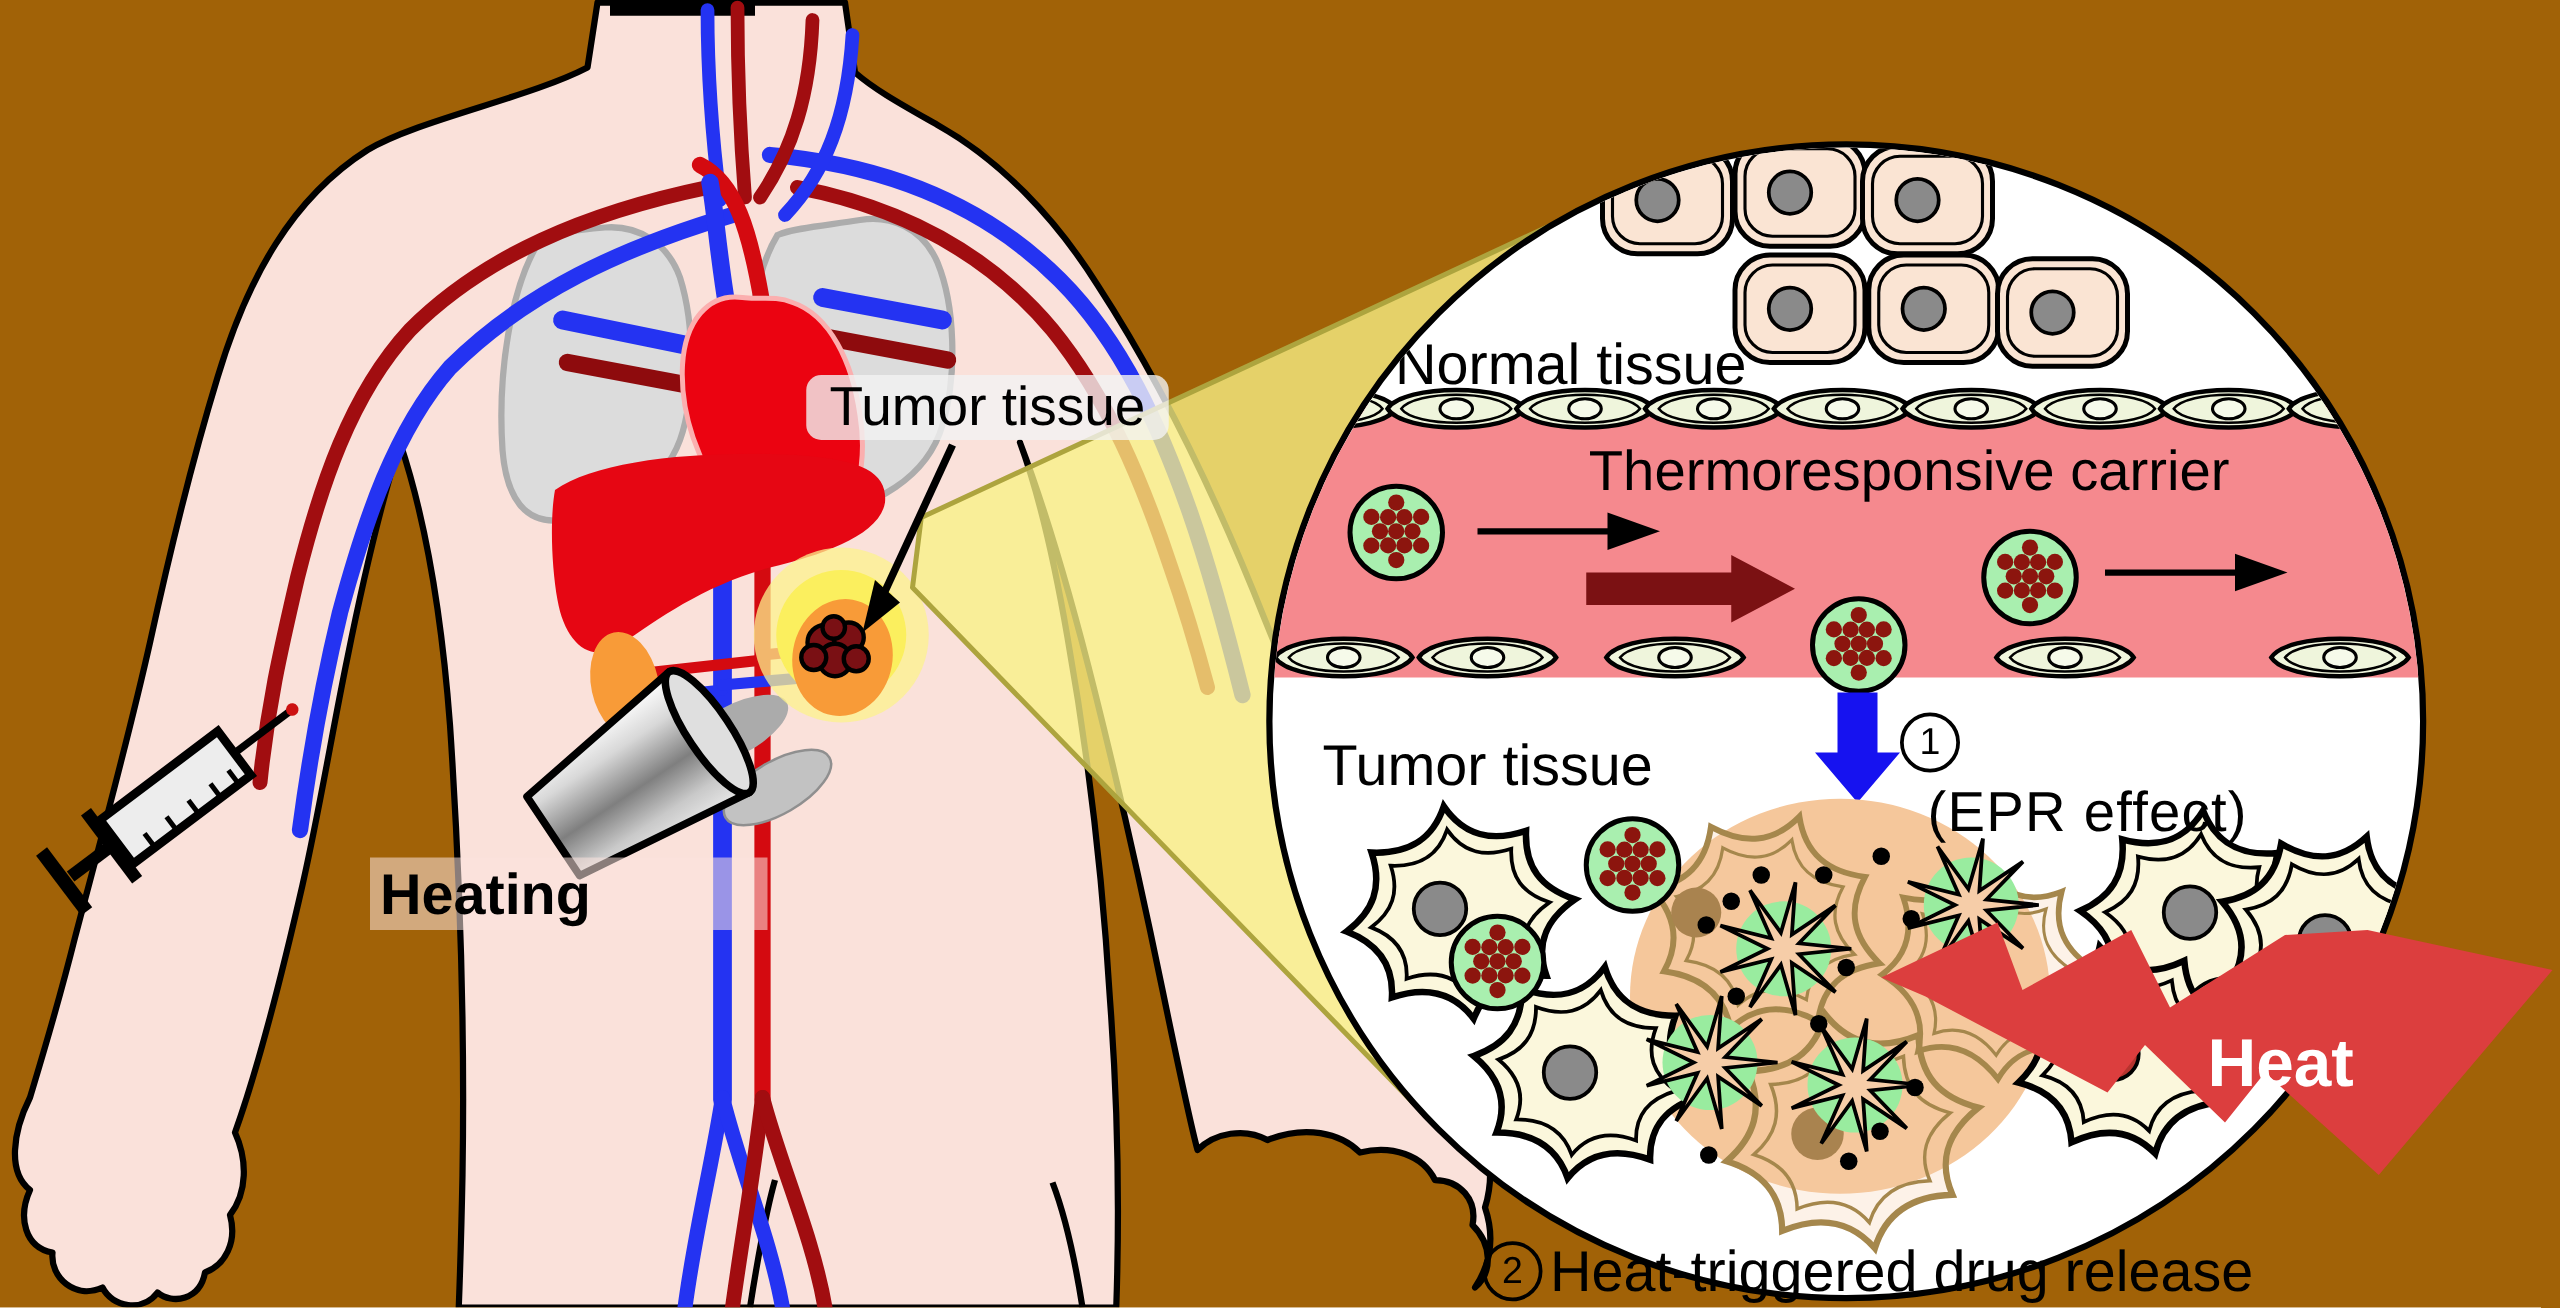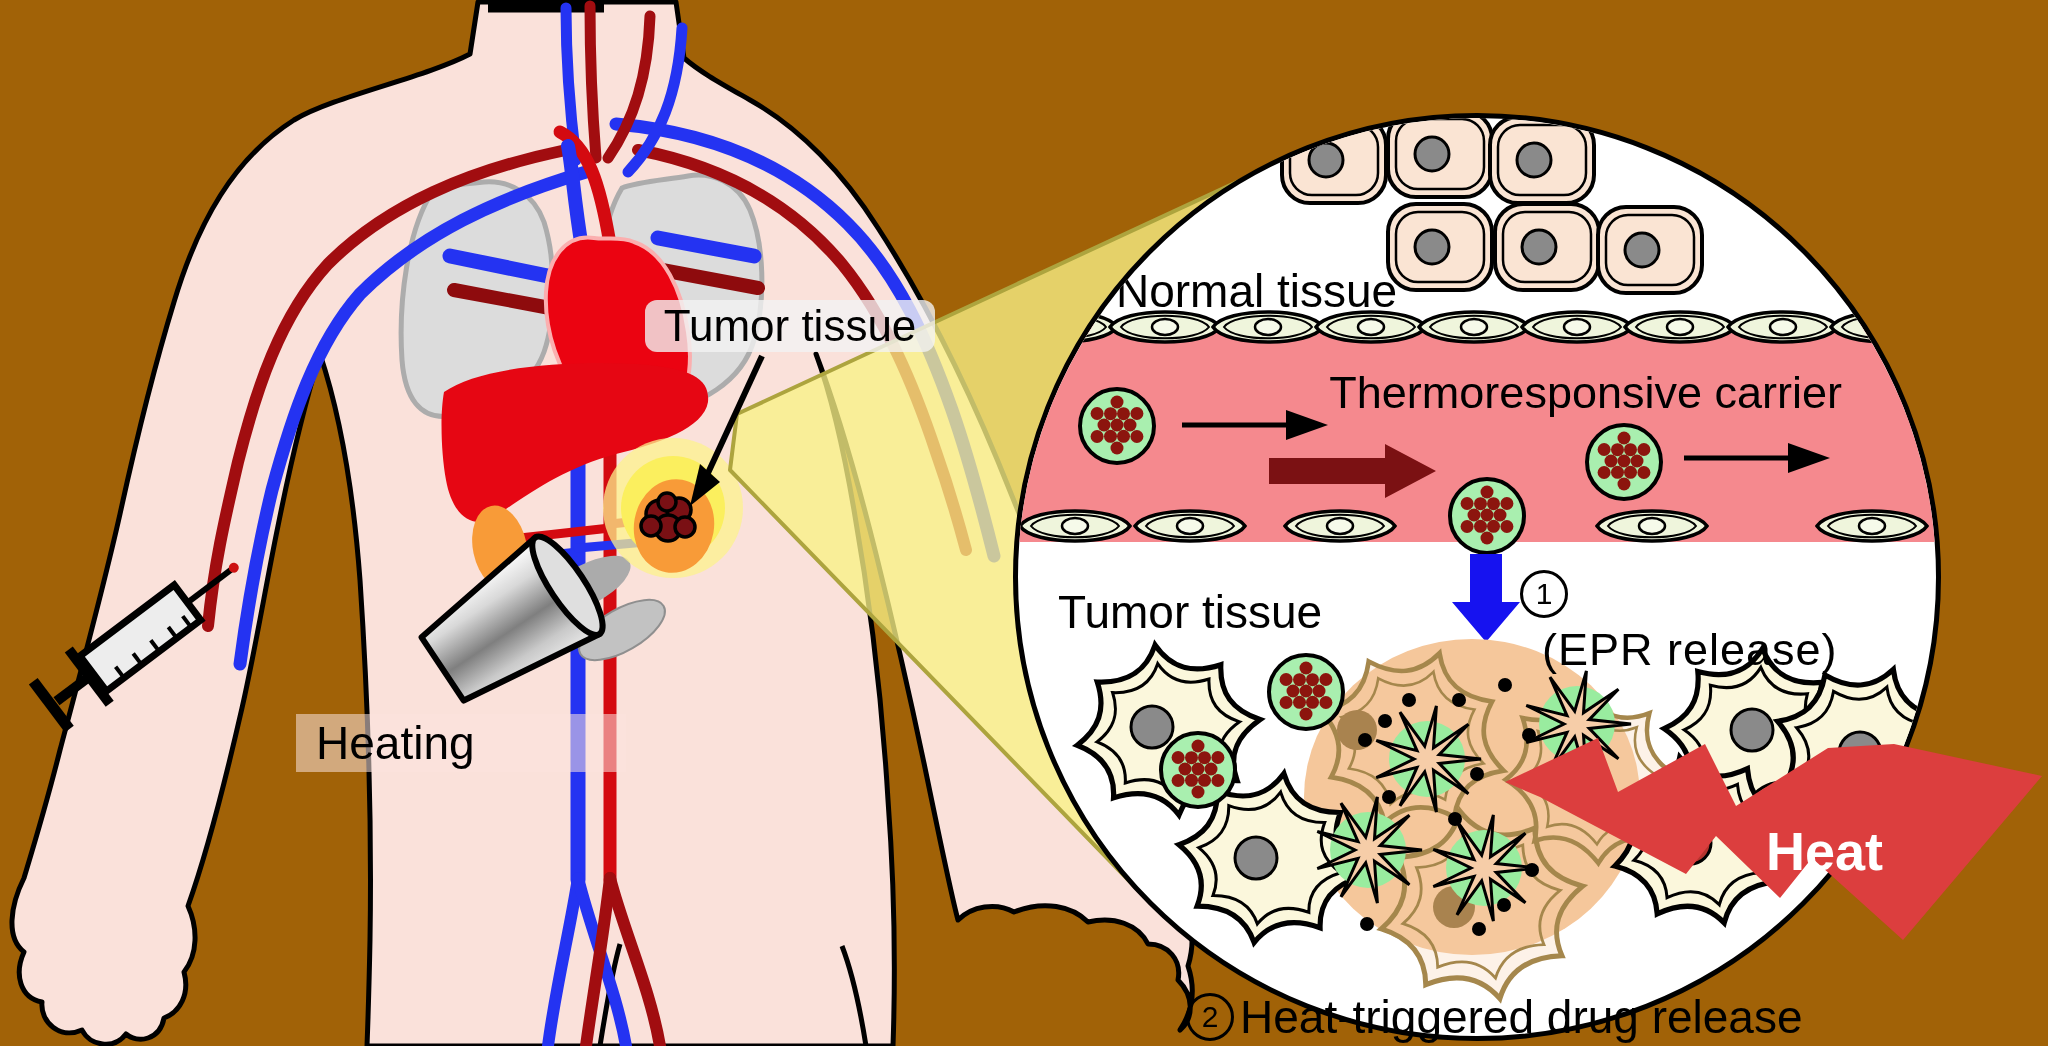--- a/index.html
+++ b/index.html
@@ -2,27 +2,27 @@
 <html><head>
 <meta charset="utf-8">
 <style>
   html,body{margin:0;padding:0;background:#fff;}
   .stage{position:relative;width:2048px;height:1046px;background:#a16207;overflow:hidden;
          font-family:"Liberation Sans", sans-serif;color:#000;}
   .stage svg{position:absolute;left:0;top:0;}
   .label{position:absolute;white-space:nowrap;}
   .lbl-tumor-body{left:645px;top:300px;width:290px;height:52px;background:rgba(243,243,243,.8);
     border-radius:12px;font-size:44px;line-height:52px;text-align:center;z-index:6;}
-  .lbl-heating{left:296px;top:714px;width:310px;height:58px;background:rgba(251,227,222,.55);
-    font-size:46px;line-height:58px;padding-left:20px;z-index:6;}
+  .lbl-heating{left:296px;top:686px;width:310px;height:58px;background:rgba(251,227,222,.55);
+    font-size:46px;line-height:58px;padding-left:8px;z-index:6;font-weight:bold;}
   .magnifier{position:absolute;left:1013px;top:113px;width:918px;height:918px;border:5px solid #000;
     border-radius:50%;background:#fff;overflow:hidden;z-index:10;}
   .magnifier svg{position:absolute;left:0;top:0;}
   .lbl-normal{left:98px;top:146px;font-size:46px;z-index:12;}
-  .lbl-thermo{left:264px;top:233px;width:560px;text-align:right;font-size:45px;z-index:12;margin-top:16px;}
+  .lbl-thermo{left:253px;top:233px;width:560px;text-align:left;font-size:45px;z-index:12;}
   .lbl-passive{left:502px;top:452px;font-size:45px;display:flex;align-items:center;gap:8px;z-index:12;}
   .lbl-epr{left:524px;top:506px;font-size:45px;letter-spacing:1px;z-index:12;}
   .lbl-tumormag{left:40px;top:467px;font-size:46px;z-index:12;}
   .lbl-heat{left:1766px;top:820px;width:200px;font-size:54px;font-weight:bold;color:#fff;z-index:31;}
   .caption{left:1186px;top:990px;font-size:46px;display:flex;align-items:center;gap:6px;z-index:31;}
   .numcircle{display:inline-flex;width:42px;height:42px;border:3px solid #000;border-radius:50%;
     align-items:center;justify-content:center;font-size:30px;flex:0 0 auto;}
   .overlay{z-index:30;pointer-events:none;}
   
   .tc-outer{fill:#FBF7DC;stroke:#000;stroke-width:4;}
@@ -294,21 +294,21 @@
           <circle cx="461" cy="811" r="7"></circle>
         <circle cx="514" cy="752" r="7"></circle>
       </g>
     </svg>
 
     <div class="label lbl-normal">Normal tissue</div>
     <div class="label lbl-thermo">Thermoresponsive carrier</div>
     <div class="label lbl-passive">
       <span class="numcircle">1</span>
     </div>
-    <div class="label lbl-epr">(EPR release)</div>
+    <div class="label lbl-epr">(EPR effect)</div>
     <div class="label lbl-tumormag">Tumor tissue</div>
   </div>
 
   <svg class="overlay" width="2048" height="1046" viewBox="0 0 2048 1046">
     <polygon fill="#DC3E3E" points="1505,782 1598,738 1618,792 1705,744 1736,806 1828,748 1894,744 2042,776 1903,940 1812,858 1780,898 1716,836 1686,874 1540,797"></polygon>
   </svg>
   <div class="label lbl-heat">Heat</div>
 
   <div class="label caption">
     <span class="numcircle">2</span>

